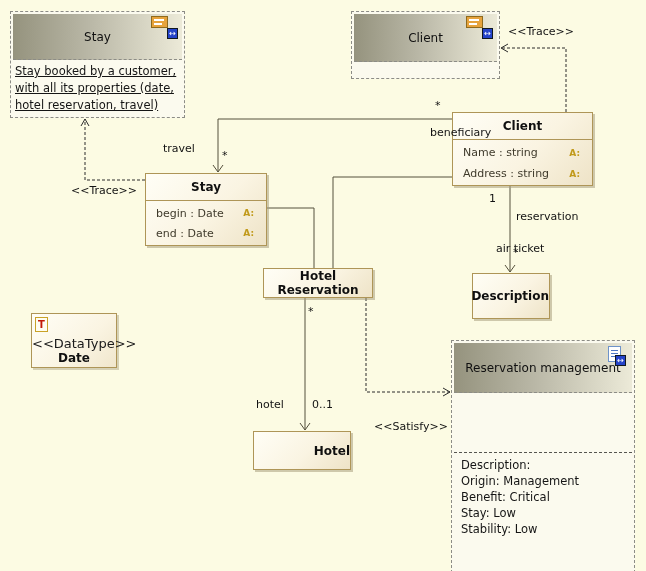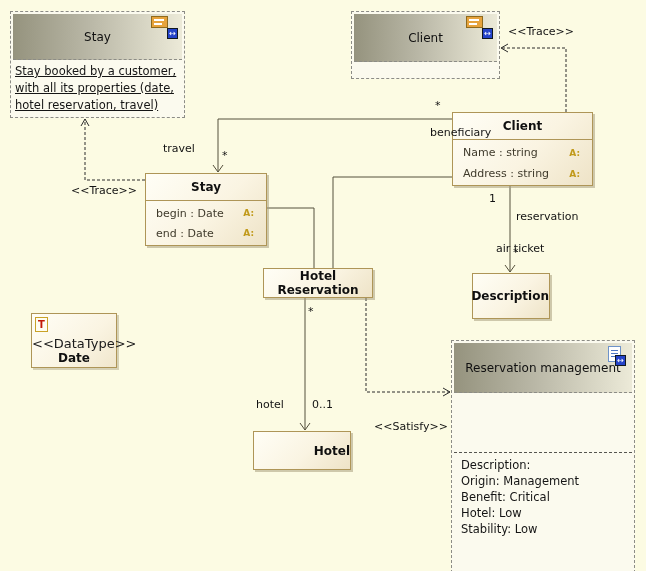--- a/index.html
+++ b/index.html
@@ -208,21 +208,21 @@
       <div class="note-icon" style="right:6px;top:3px;width:20px;height:20px;">
         <div class="doc-body"></div>
         <div class="link-badge">↔</div>
       </div>
     </div>
     <div class="rm-empty"></div>
     <div class="rm-fields">
       <div>Description:</div>
       <div>Origin: Management</div>
       <div>Benefit: Critical</div>
-      <div>Hotel: Low</div>
+      <div>Stay: Low</div>
       <div>Stability: Low</div>
     </div>
   </div>
 
   <div class="lbl" style="left:508px;top:25px;">&lt;&lt;Trace&gt;&gt;</div>
   <div class="lbl" style="left:71px;top:184px;">&lt;&lt;Trace&gt;&gt;</div>
   <div class="lbl" style="left:374px;top:380px;margin-top:40px;">&lt;&lt;Satisfy&gt;&gt;</div>
 
   <div class="lbl" style="left:435px;top:99px;">*</div>
   <div class="lbl" style="left:386px;top:126px;margin-left:44px;">beneficiary</div>

